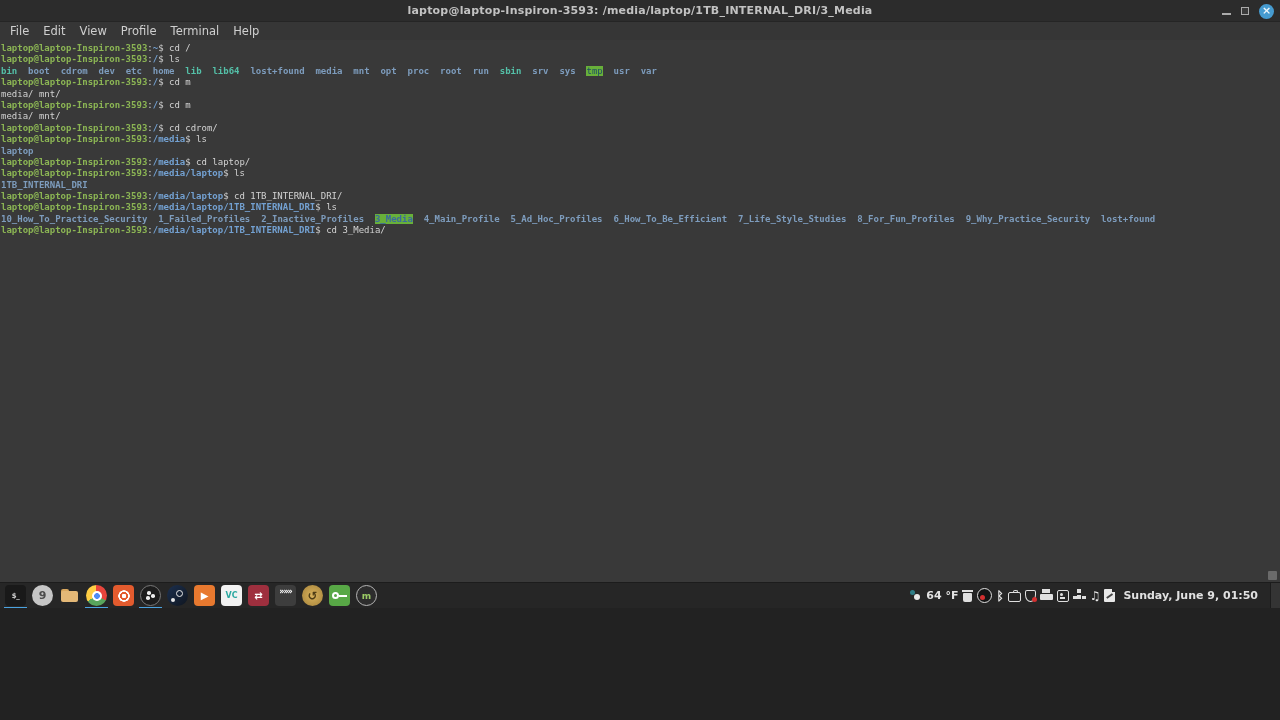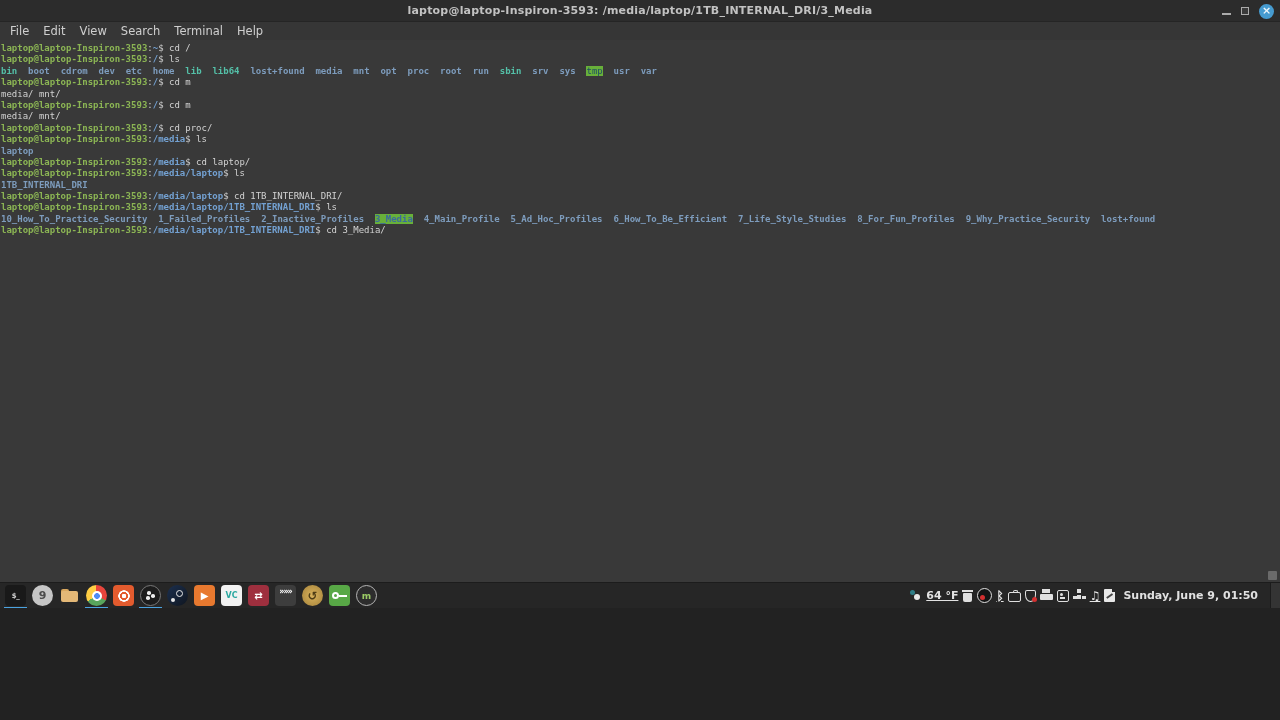--- a/index.html
+++ b/index.html
@@ -69,21 +69,21 @@
   .k-clapper{background:#3d3d3d;font-size:8px;letter-spacing:-1px;align-items:flex-start;padding-top:2px;}
   .k-timeshift{background:radial-gradient(circle,#d8b25c,#a5823a);border-radius:50%;color:#4e3d16;font-size:12px;}
   .k-keepass{background:#58a846;}
   .k-keepass::before{content:"";position:absolute;left:3px;top:7px;width:7px;height:7px;border:2px solid #fff;border-radius:50%;box-sizing:border-box;}
   .k-keepass::after{content:"";position:absolute;left:10px;top:9.5px;width:8px;height:2px;background:#fff;}
   .k-mint{background:#2d2d2d;border-radius:50%;border:1.5px solid #b5b5b5;color:#9ccc65;font-size:9px;}
 
   
   .tray{margin-left:auto;display:flex;align-items:center;height:26px;}
   .tray-item{position:relative;height:16px;display:flex;align-items:center;justify-content:center;
-    margin:0 2px;cursor:pointer;color:#e6e6e6;text-decoration:underline;}
+    margin:0 2px;cursor:pointer;color:#e6e6e6;}
   .tk-weather{width:12px;}
   .tk-weather::before{content:"";position:absolute;left:0;top:2px;width:5px;height:5px;border-radius:50%;background:#2e7d86;}
   .tk-weather::after{content:"";position:absolute;left:4px;top:6px;width:6px;height:6px;border-radius:50%;background:#e8e8e8;}
   .tk-text{font-size:11px;font-weight:700;color:#e3e3e3;}
   .tk-trash{width:11px;height:13px;}
   .tk-trash::before{content:"";position:absolute;top:1px;left:0;width:11px;height:2px;background:#e0e0e0;}
   .tk-trash::after{content:"";position:absolute;top:4px;left:1px;width:9px;height:9px;background:#e0e0e0;border-radius:1px 1px 2px 2px;}
   .tk-obstray{width:15px;height:15px;border-radius:50%;background:#141414;border:1.5px solid #e0e0e0;box-sizing:border-box;}
   .tk-obstray::after{content:"";position:absolute;left:2px;bottom:2px;width:5px;height:5px;border-radius:50%;background:#d32f2f;}
   .tk-bt{font-size:12px;font-weight:700;}
@@ -124,34 +124,34 @@
       <span class="wc">
           <span class="wc-close">×</span>
         </span>
     </div>
   </div>
 
   <div class="menubar" id="menubar">
       <span class="menu-item">File</span>
       <span class="menu-item">Edit</span>
       <span class="menu-item">View</span>
-      <span class="menu-item">Search</span>
+      <span class="menu-item">Profile</span>
       <span class="menu-item">Terminal</span>
       <span class="menu-item">Help</span>
     </div>
 
   <div class="terminal" id="terminal">
       <div class="term-line"><span class="seg-u">laptop@laptop-Inspiron-3593</span><span class="seg-pl">:</span><span class="seg-pa">~</span><span class="seg-pl">$ cd /</span></div>
       <div class="term-line"><span class="seg-u">laptop@laptop-Inspiron-3593</span><span class="seg-pl">:</span><span class="seg-pa">/</span><span class="seg-pl">$ ls</span></div>
       <div class="term-line"><span class="seg-s">bin</span><span class="seg-pl">  </span><span class="seg-d">boot</span><span class="seg-pl">  </span><span class="seg-d">cdrom</span><span class="seg-pl">  </span><span class="seg-d">dev</span><span class="seg-pl">  </span><span class="seg-d">etc</span><span class="seg-pl">  </span><span class="seg-d">home</span><span class="seg-pl">  </span><span class="seg-s">lib</span><span class="seg-pl">  </span><span class="seg-s">lib64</span><span class="seg-pl">  </span><span class="seg-d">lost+found</span><span class="seg-pl">  </span><span class="seg-d">media</span><span class="seg-pl">  </span><span class="seg-d">mnt</span><span class="seg-pl">  </span><span class="seg-d">opt</span><span class="seg-pl">  </span><span class="seg-d">proc</span><span class="seg-pl">  </span><span class="seg-d">root</span><span class="seg-pl">  </span><span class="seg-d">run</span><span class="seg-pl">  </span><span class="seg-s">sbin</span><span class="seg-pl">  </span><span class="seg-d">srv</span><span class="seg-pl">  </span><span class="seg-d">sys</span><span class="seg-pl">  </span><span class="seg-t">tmp</span><span class="seg-pl">  </span><span class="seg-d">usr</span><span class="seg-pl">  </span><span class="seg-d">var</span></div>
       <div class="term-line"><span class="seg-u">laptop@laptop-Inspiron-3593</span><span class="seg-pl">:</span><span class="seg-pa">/</span><span class="seg-pl">$ cd m</span></div>
       <div class="term-line"><span class="seg-pl">media/ mnt/</span></div>
       <div class="term-line"><span class="seg-u">laptop@laptop-Inspiron-3593</span><span class="seg-pl">:</span><span class="seg-pa">/</span><span class="seg-pl">$ cd m</span></div>
       <div class="term-line"><span class="seg-pl">media/ mnt/</span></div>
-      <div class="term-line"><span class="seg-u">laptop@laptop-Inspiron-3593</span><span class="seg-pl">:</span><span class="seg-pa">/</span><span class="seg-pl">$ cd proc/</span></div>
+      <div class="term-line"><span class="seg-u">laptop@laptop-Inspiron-3593</span><span class="seg-pl">:</span><span class="seg-pa">/</span><span class="seg-pl">$ cd cdrom/</span></div>
       <div class="term-line"><span class="seg-u">laptop@laptop-Inspiron-3593</span><span class="seg-pl">:</span><span class="seg-pa">/media</span><span class="seg-pl">$ ls</span></div>
       <div class="term-line"><span class="seg-d">laptop</span></div>
       <div class="term-line"><span class="seg-u">laptop@laptop-Inspiron-3593</span><span class="seg-pl">:</span><span class="seg-pa">/media</span><span class="seg-pl">$ cd laptop/</span></div>
       <div class="term-line"><span class="seg-u">laptop@laptop-Inspiron-3593</span><span class="seg-pl">:</span><span class="seg-pa">/media/laptop</span><span class="seg-pl">$ ls</span></div>
       <div class="term-line"><span class="seg-d">1TB_INTERNAL_DRI</span></div>
       <div class="term-line"><span class="seg-u">laptop@laptop-Inspiron-3593</span><span class="seg-pl">:</span><span class="seg-pa">/media/laptop</span><span class="seg-pl">$ cd 1TB_INTERNAL_DRI/</span></div>
       <div class="term-line"><span class="seg-u">laptop@laptop-Inspiron-3593</span><span class="seg-pl">:</span><span class="seg-pa">/media/laptop/1TB_INTERNAL_DRI</span><span class="seg-pl">$ ls</span></div>
       <div class="term-line"><span class="seg-d">10_How_To_Practice_Security</span><span class="seg-pl">  </span><span class="seg-d">1_Failed_Profiles</span><span class="seg-pl">  </span><span class="seg-d">2_Inactive_Profiles</span><span class="seg-pl">  </span><span class="seg-h">3_Media</span><span class="seg-pl">  </span><span class="seg-d">4_Main_Profile</span><span class="seg-pl">  </span><span class="seg-d">5_Ad_Hoc_Profiles</span><span class="seg-pl">  </span><span class="seg-d">6_How_To_Be_Efficient</span><span class="seg-pl">  </span><span class="seg-d">7_Life_Style_Studies</span><span class="seg-pl">  </span><span class="seg-d">8_For_Fun_Profiles</span><span class="seg-pl">  </span><span class="seg-d">9_Why_Practice_Security</span><span class="seg-pl">  </span><span class="seg-d">lost+found</span></div>
       <div class="term-line"><span class="seg-u">laptop@laptop-Inspiron-3593</span><span class="seg-pl">:</span><span class="seg-pa">/media/laptop/1TB_INTERNAL_DRI</span><span class="seg-pl">$ cd 3_Media/</span></div>
     </div>

